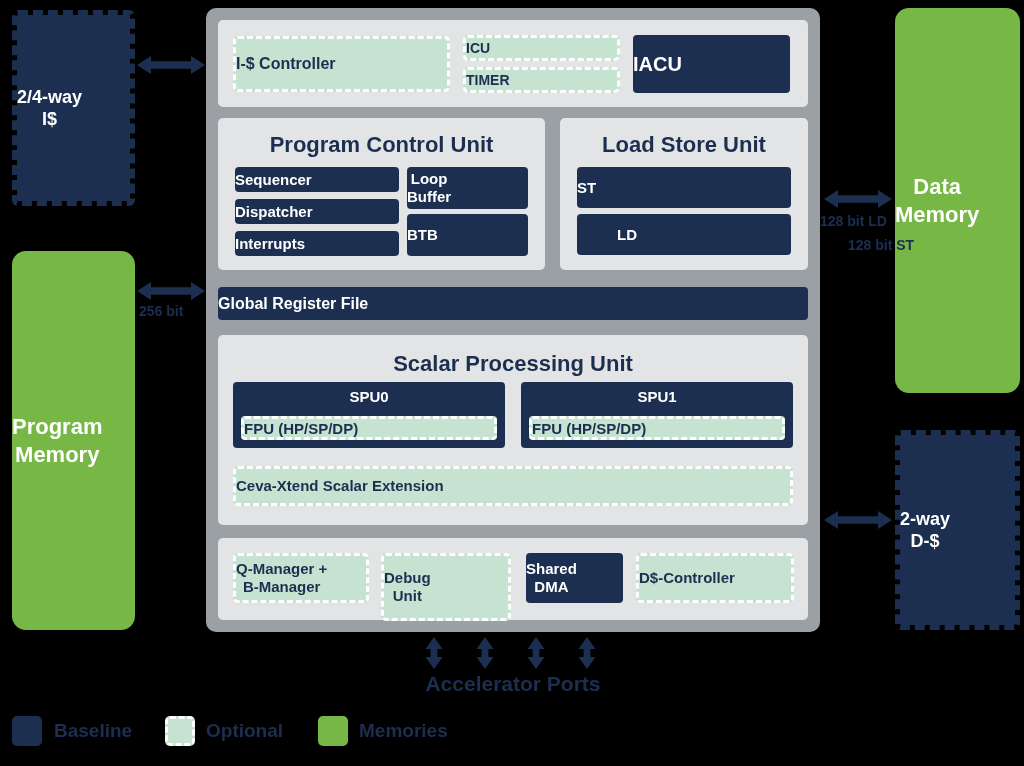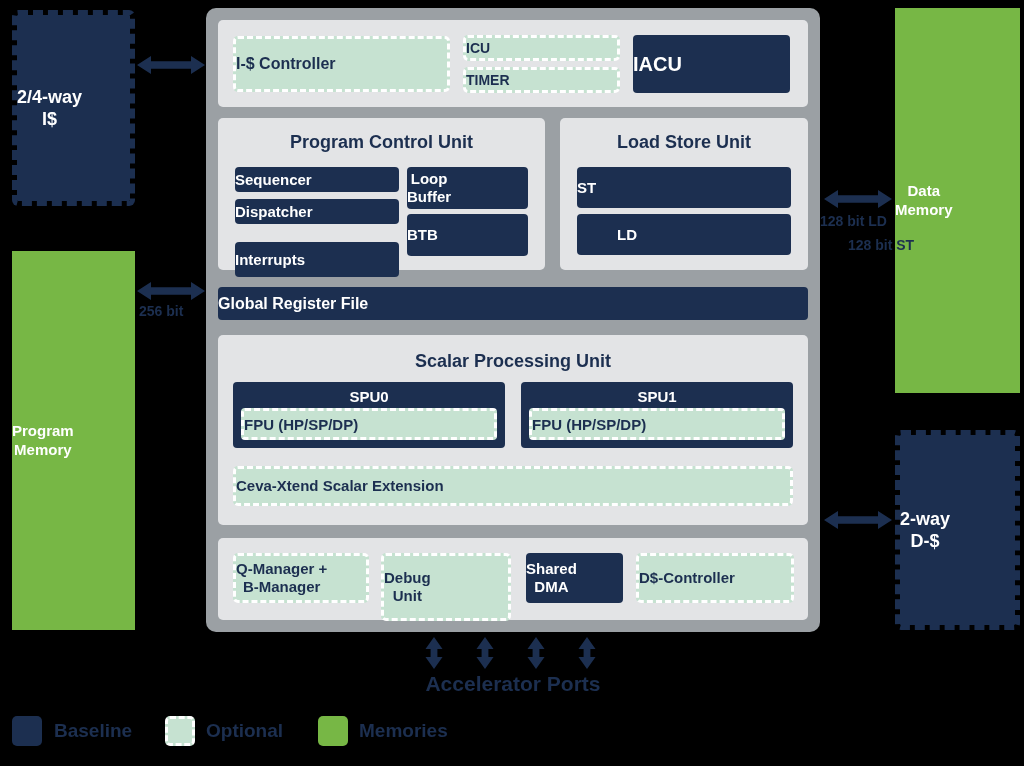--- a/index.html
+++ b/index.html
@@ -12,60 +12,60 @@
   *{margin:0;padding:0;box-sizing:border-box;}
   html,body{width:1024px;height:766px;background:#000;overflow:hidden;}
   body{font-family:"Liberation Sans", sans-serif;font-weight:700;position:relative;}
   .abs{position:absolute;}
   .ml{white-space:pre-line;}
   .cc{display:flex;align-items:center;justify-content:flex-start;text-align:center;}
 
   
   .mem-navy{background:var(--navy);background-clip:padding-box;border:5px dashed var(--navy);
             border-radius:6px;color:#fff;font-size:18px;line-height:1.25;}
-  .mem-green{background:var(--green);border-radius:0;color:#fff;font-size:15px;line-height:1.25;}
+  .mem-green{background:var(--green);border-radius:14px;color:#fff;font-size:22px;line-height:1.25;}
 
   
   #frame{left:206px;top:8px;width:614px;height:624px;background:var(--frame);border-radius:10px;}
   .panel{position:absolute;background:var(--panel);border-radius:5px;}
-  .panel-title{position:absolute;left:0;width:100%;text-align:center;color:var(--navy);font-size:18px;}
+  .panel-title{position:absolute;left:0;width:100%;text-align:center;color:var(--navy);font-size:22px;}
 
   
   .opt{position:absolute;background:var(--lgreen);border:3px dashed #fff;border-radius:5px;
        color:var(--navy);font-size:15px;line-height:1.2;}
   .nvy{position:absolute;background:var(--navy);border-radius:4px;color:#fff;font-size:15px;line-height:1.2;}
 
   #panel-top{left:12px;top:12px;width:590px;height:87px;}
   #icc{left:15px;top:16px;width:217px;height:56px;font-size:16px;}
   #icu{left:245px;top:15px;width:157px;height:26px;font-size:14px;}
   #timer{left:245px;top:47px;width:157px;height:26px;font-size:14px;}
   #iacu{left:415px;top:15px;width:157px;height:58px;font-size:20px;}
 
   #panel-pcu{left:12px;top:110px;width:327px;height:152px;}
   #pcu-title{top:14px;}
   #seq{left:17px;top:49px;width:164px;height:25px;}
   #disp{left:17px;top:81px;width:164px;height:25px;}
-  #intr{left:17px;top:124px;width:164px;height:35px;}
+  #intr{left:17px;top:113px;width:164px;height:25px;}
   #loop{left:189px;top:49px;width:121px;height:42px;}
   #btb{left:189px;top:96px;width:121px;height:42px;}
 
   #panel-lsu{left:354px;top:110px;width:248px;height:152px;}
   #lsu-title{top:14px;}
   #st{left:17px;top:49px;width:214px;height:41px;}
   #ld{left:17px;top:96px;width:214px;height:41px;padding-left:40px;}
 
   #grf{left:12px;top:279px;width:590px;height:33px;font-size:16px;}
 
   #panel-spu{left:12px;top:327px;width:590px;height:190px;}
   #spu-title{top:16px;}
   .spu-box{position:absolute;top:47px;width:272px;height:66px;background:var(--navy);border-radius:4px;}
   #spu0{left:15px;}
   #spu1{left:303px;}
   .spu-label{display:block;height:30px;line-height:30px;text-align:center;color:#fff;font-size:15px;}
-  .fpu{position:absolute;left:8px;right:8px;bottom:8px;height:32px;background:var(--lgreen);
+  .fpu{position:absolute;left:8px;right:8px;bottom:8px;height:24px;background:var(--lgreen);
        border:3px dashed #fff;border-radius:4px;color:var(--navy);font-size:15px;}
   #xtend{left:15px;top:131px;width:560px;height:40px;font-size:15px;}
 
   #panel-bot{left:12px;top:530px;width:590px;height:82px;}
   #qman{left:15px;top:15px;width:136px;height:50px;}
   #debug{left:163px;top:15px;width:130px;height:68px;}
   #sdma{left:308px;top:15px;width:97px;height:50px;}
   #dctrl{left:418px;top:15px;width:158px;height:50px;}
 
   

